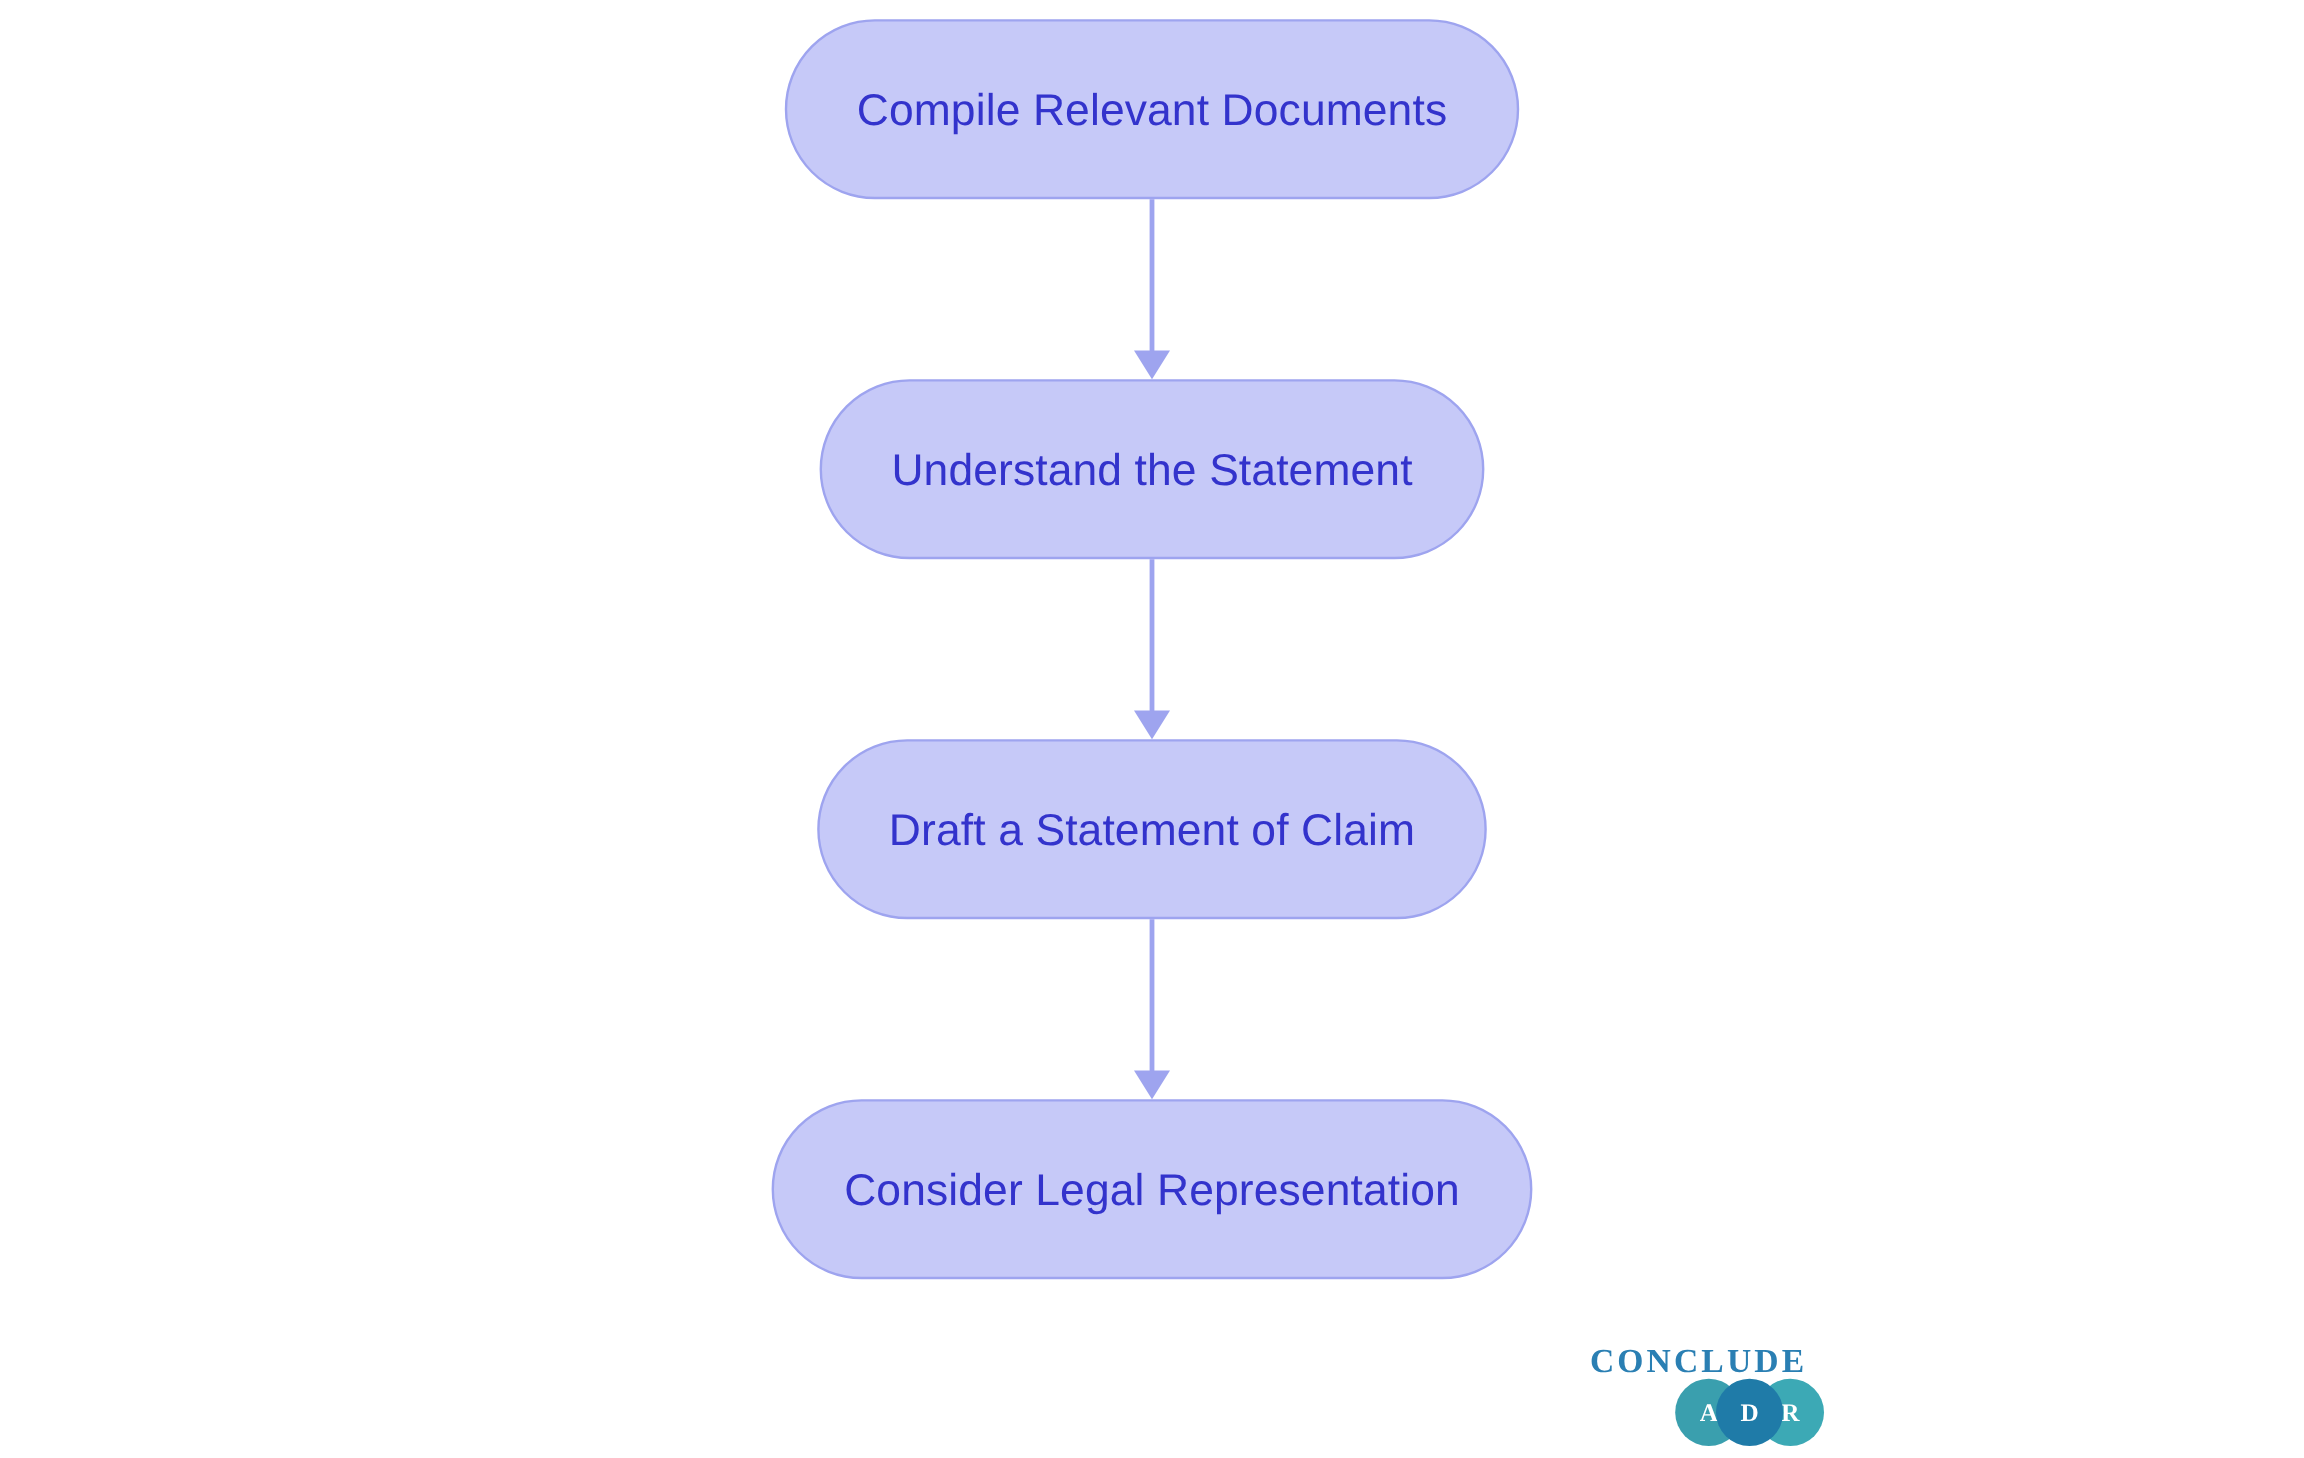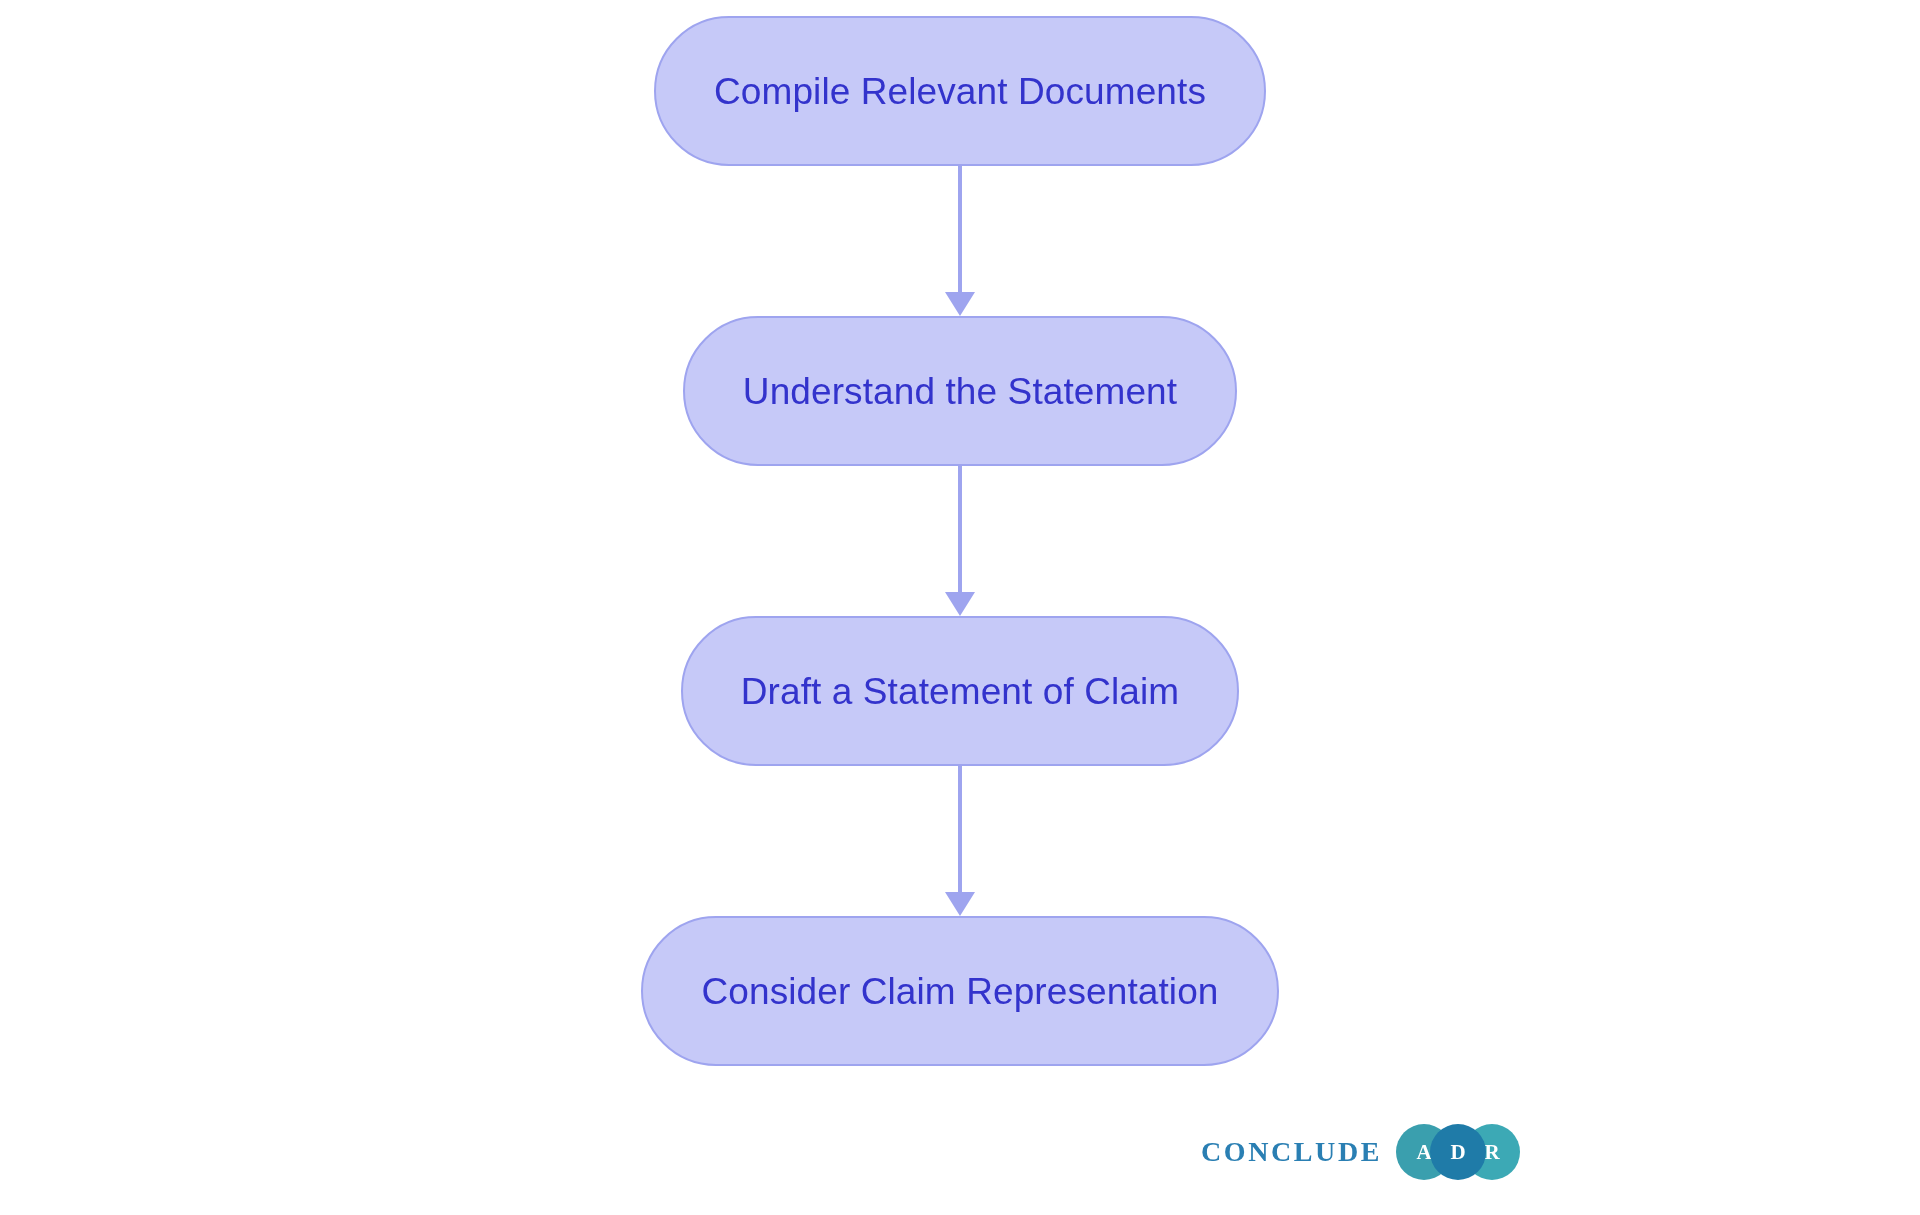--- a/index.html
+++ b/index.html
@@ -86,22 +86,23 @@
     border-right: 15px solid transparent;
     border-top: 24px solid #9ea4ef;
   }
 
   
   .brand {
     position: absolute;
     right: 44px;
     bottom: 32px;
     display: flex;
-    align-items: center;
+    align-items: flex-end;
     height: 62px;
+    flex-direction: column;
   }
   .brand-word {
     font-family: "Liberation Serif", serif;
     font-size: 28px;
     font-weight: 700;
     letter-spacing: 2.6px;
     color: #2a7fb3;
     line-height: 1;
     margin-right: 14px;
   }
@@ -157,21 +158,21 @@
     <div class="node node-2" style="background: rgb(198, 201, 248); border-color: rgb(158, 164, 239);">
       <span class="node-label" style="color: rgb(51, 51, 204);">Draft a Statement of Claim</span>
     </div>
 
     <div class="connector">
       <span class="shaft" style="background: rgb(158, 164, 239);"></span>
       <span class="head" style="border-top-color: rgb(158, 164, 239);"></span>
     </div>
 
     <div class="node node-3" style="background: rgb(198, 201, 248); border-color: rgb(158, 164, 239);">
-      <span class="node-label" style="color: rgb(51, 51, 204);">Consider Claim Representation</span>
+      <span class="node-label" style="color: rgb(51, 51, 204);">Consider Legal Representation</span>
     </div>
 
   </div>
 
   <div class="brand">
     <span class="brand-word" style="color: rgb(42, 127, 179);">CONCLUDE</span>
     <span class="brand-circles">
       <span class="bubble bubble-a" style="background: rgb(58, 159, 174);">A</span>
       <span class="bubble bubble-d" style="background: rgb(31, 123, 168);">D</span>
       <span class="bubble bubble-r" style="background: rgb(60, 169, 181);">R</span>

